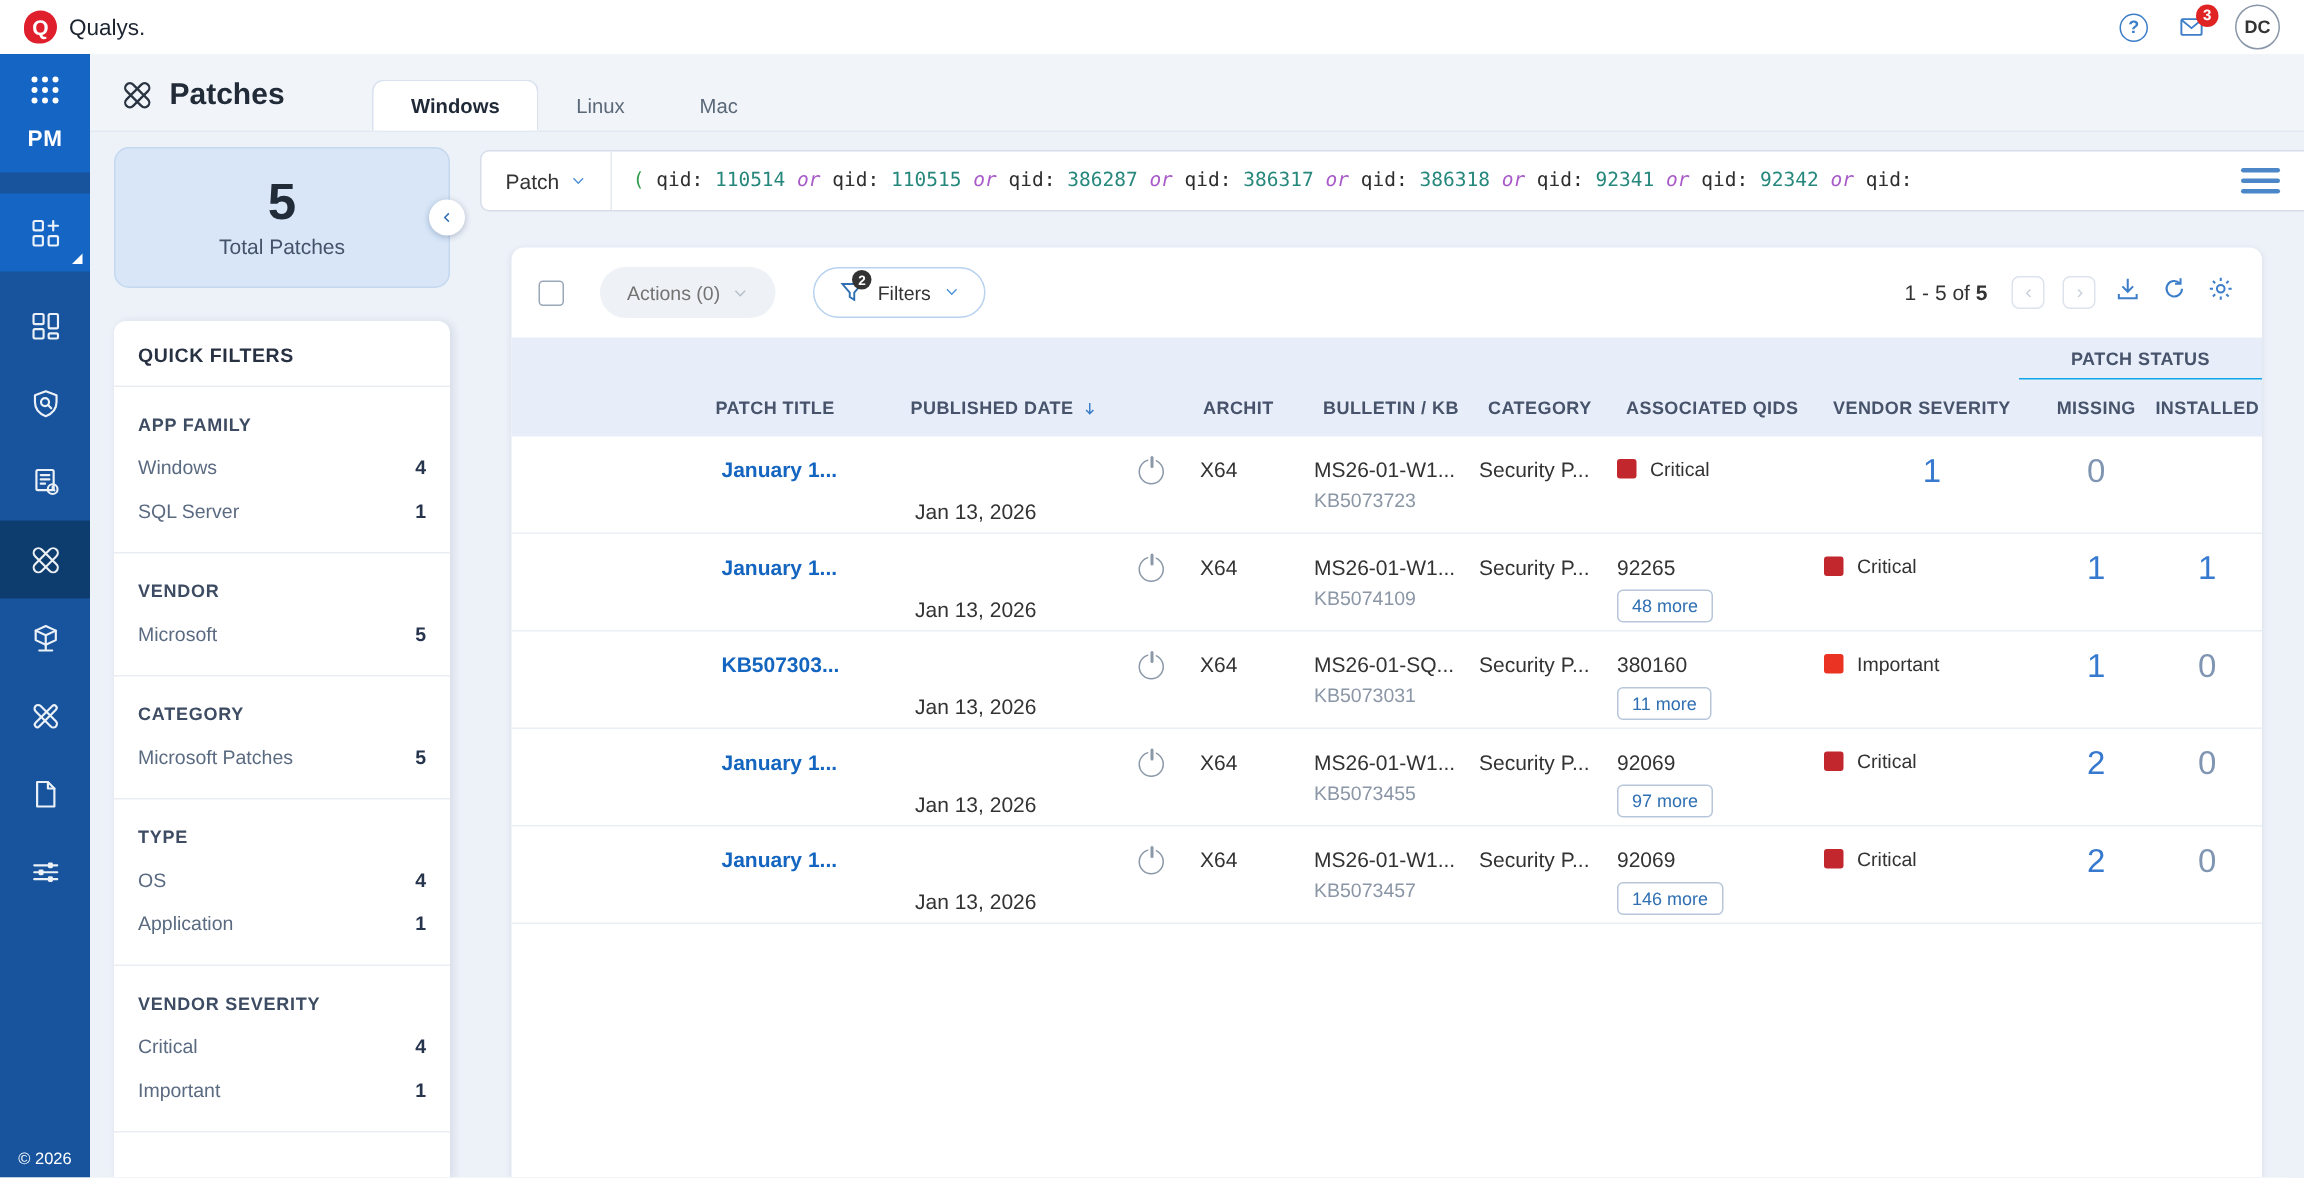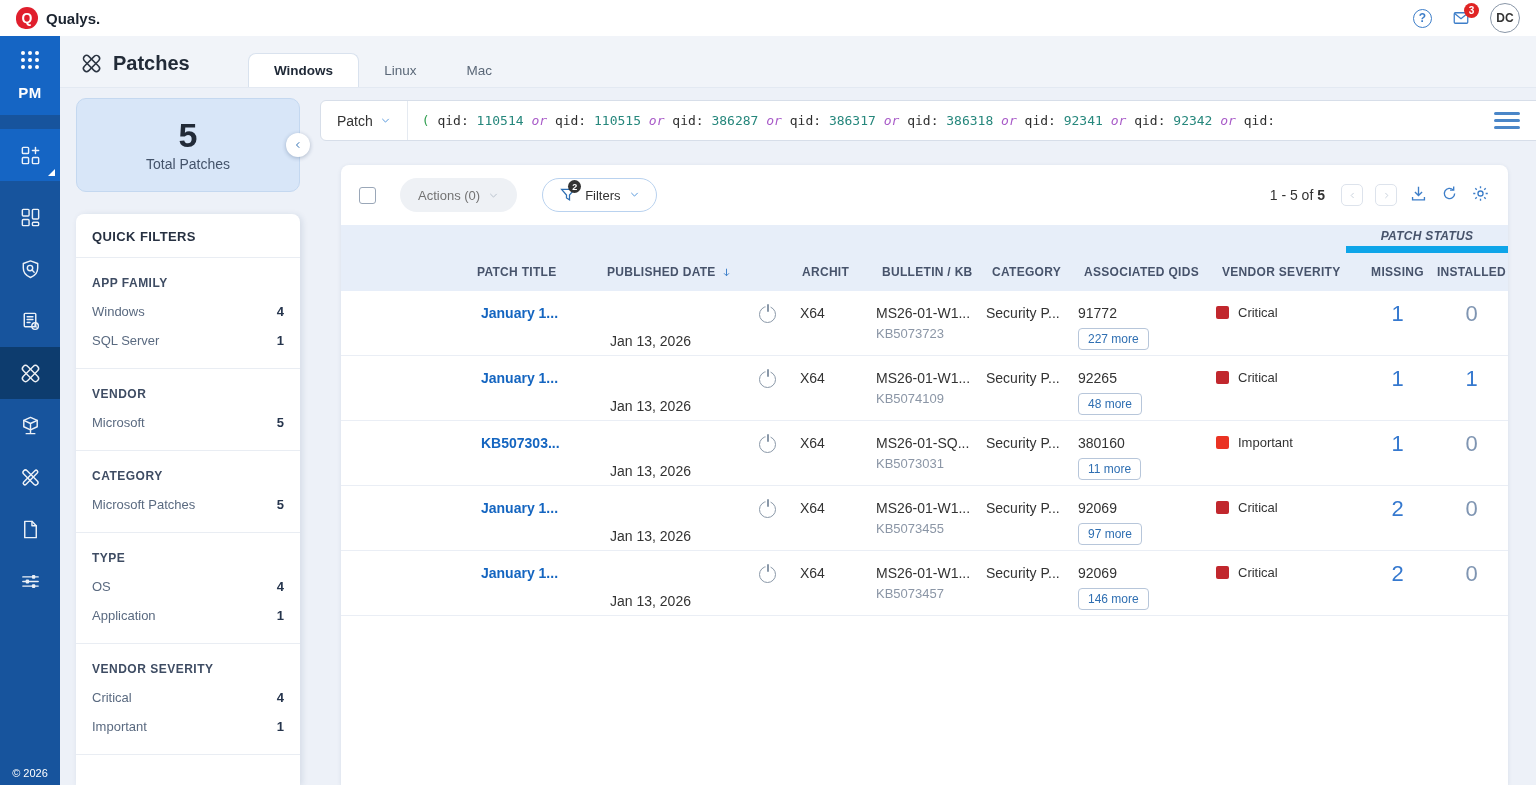--- a/index.html
+++ b/index.html
@@ -2,21 +2,21 @@
 <html><head>
 <meta charset="utf-8">
 <style>
   * { margin:0; padding:0; box-sizing:border-box; }
   html,body { width:1536px; height:785px; overflow:hidden; }
   body { font-family:"Liberation Sans", sans-serif; background:#edf1f8; position:relative; color:#333; }
 
   
   .topbar { position:absolute; top:0; left:0; right:0; height:36px; background:#fff; display:flex; align-items:center; padding:0 16px; z-index:10; }
   .q-logo { width:22px; height:22px; background:#e01f2d; border-radius:50% 50% 50% 42%; display:grid; place-items:center; color:#fff; font-weight:bold; font-size:14px; }
-  .brand { font-size:15px; font-weight:bold; color:#1b2430; margin-left:8px; }
+  .brand { font-size:15px; font-weight:normal; color:#1b2430; margin-left:8px; }
   .topbar-right { margin-left:auto; display:flex; align-items:center; gap:18px; }
   .icon-circle { width:19px; height:19px; border:1.6px solid #3d7ec9; border-radius:50%; color:#3d7ec9; font-size:12px; font-weight:bold; display:grid; place-items:center; }
   .mail-wrap { position:relative; width:22px; height:18px; }
   .mail-wrap svg { width:22px; height:18px; stroke:#3d7ec9; fill:none; stroke-width:1.7; }
   .badge-red { position:absolute; top:-6px; right:-7px; min-width:15px; height:15px; border-radius:8px; background:#e02424; color:#fff; font-size:10px; font-weight:bold; display:grid; place-items:center; padding:0 3px; }
   .avatar { width:30px; height:30px; border:1px solid #8a97a8; border-radius:50%; display:grid; place-items:center; font-size:12px; font-weight:bold; color:#333; background:#fff; }
 
   
   .sidebar { position:absolute; top:36px; left:0; width:60px; bottom:0; background:#17549d; z-index:9; }
   .side-top { background:#1565c4; padding:12px 0 14px; display:flex; flex-direction:column; align-items:center; gap:12px; }
@@ -81,21 +81,21 @@
   .toolbar-right { margin-left:auto; display:flex; align-items:center; gap:12px; }
   .page-range { font-size:14px; color:#333; margin-right:4px; }
   .page-range b { font-weight:bold; }
   .pg-btn { width:22px; height:22px; border:1px solid #dde3ec; border-radius:5px; background:#fff; display:grid; place-items:center; }
   .pg-btn svg { width:11px; height:11px; stroke:#c6cfda; fill:none; stroke-width:2; }
   .tb-icon svg { width:19px; height:19px; stroke:#3d7ec9; fill:none; stroke-width:1.7; cursor:pointer; }
 
   .tgrid { display:grid; grid-template-columns:130px 130px 150px 45px 80px 110px 92px 138px 144px 75px 1fr; }
   .thead { background:#e7eef9; }
   .tgroup-row { height:28px; }
-  .tgroup-cell { grid-column:10 / -1; display:flex; align-items:center; justify-content:center; font-size:12px; font-weight:bold; color:#47536b; letter-spacing:.3px; border-bottom:7px solid #0ea5e9; margin-left:-14px;font-style:italic; }
+  .tgroup-cell { grid-column:10 / -1; display:flex; align-items:center; justify-content:center; font-size:12px; font-weight:bold; color:#47536b; letter-spacing:.3px; border-bottom:1px solid #0ea5e9; margin-left:-14px; }
   .tcols-row { height:38px; }
   .hcell { display:flex; align-items:center; font-size:12px; font-weight:bold; color:#47536b; letter-spacing:.3px; padding-left:6px; gap:4px; }
   .hcell.c-center { justify-content:center; padding-left:0; }
   .hcell svg { width:13px; height:13px; stroke:#3d7ec9; fill:none; stroke-width:1.8; }
   .trow { border-bottom:1px solid #eaeef5; height:65px; align-items:start; }
   .cell { padding-top:14px; font-size:14px; color:#333; }
   .c-title a { font-weight:bold; color:#1465c0; text-decoration:none; cursor:pointer; padding-left:10px; display:inline-block; }
   .c-date { padding-left:9px;margin-top:28px; }
   .reboot-icon { width:17px; height:17px; border:1.6px solid #8a98a8; border-radius:50%; display:inline-block; position:relative; margin-top:1px; }
   .reboot-icon::before { content:""; position:absolute; top:-4px; left:50%; transform:translateX(-50%); width:5px; height:5px; background:#fff; }
@@ -421,21 +421,20 @@
           <div class="cell"></div>
           <div class="cell c-title"><a>January 1...</a></div>
           <div class="cell c-date">Jan 13, 2026</div>
           <div class="cell c-icon"><span class="reboot-icon"></span></div>
           <div class="cell c-arch">X64</div>
           <div class="cell">
             <div class="b1">MS26-01-W1...</div>
             <div class="b2">KB5073723</div>
           </div>
           <div class="cell">Security P...</div>
-          <div class="cell"><div>91772</div><span class="more-badge">227 more</span></div>
           <div class="cell c-sev">
             <span class="swatch" style="background:#c1272d"></span>
             <span>Critical</span>
           </div>
           <div class="cell c-num"><span class="bignum">1</span></div>
           <div class="cell c-num"><span class="bignum zero">0</span></div>
         </div>
         <div class="tgrid trow">
           <div class="cell"></div>
           <div class="cell c-title"><a>January 1...</a></div>

